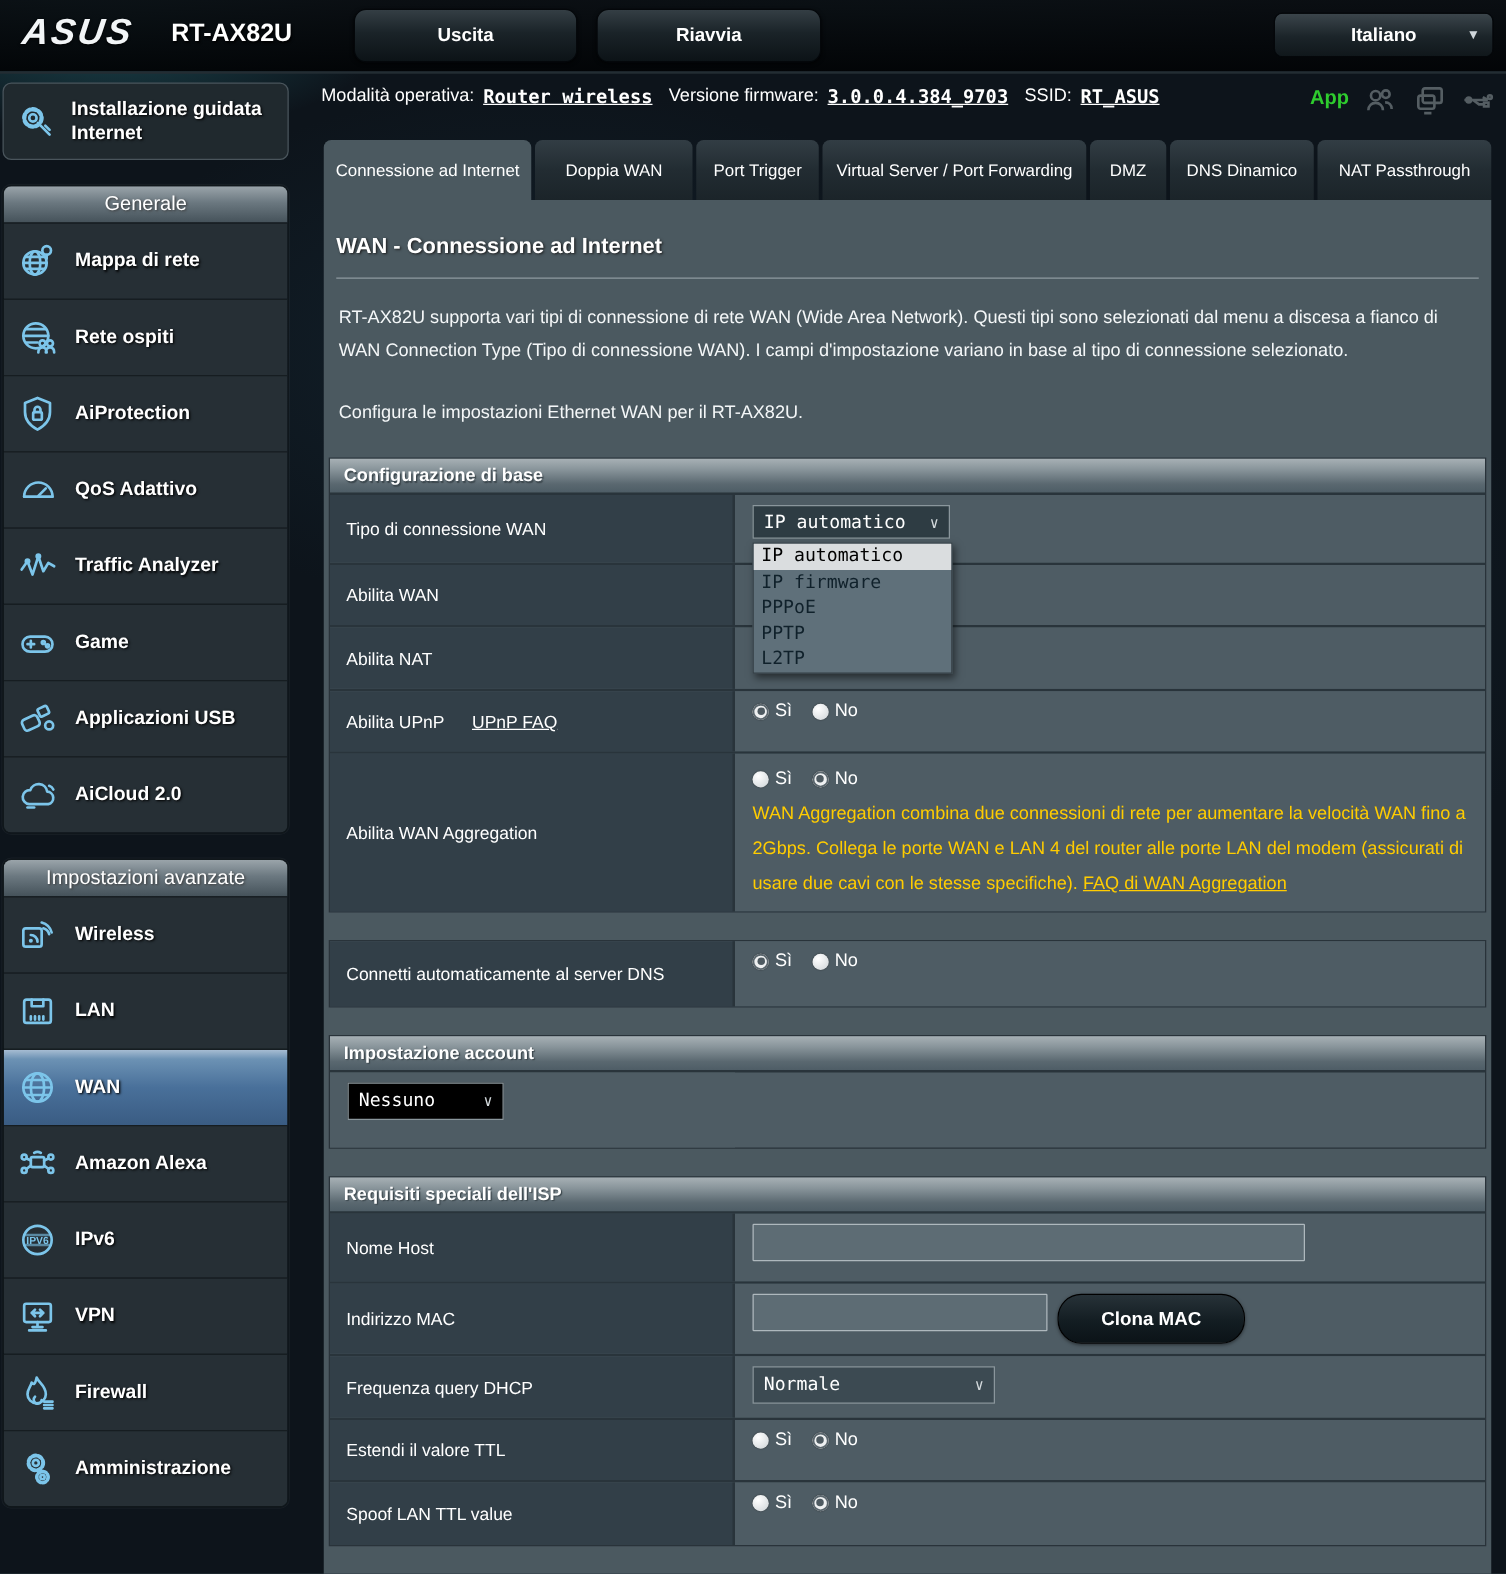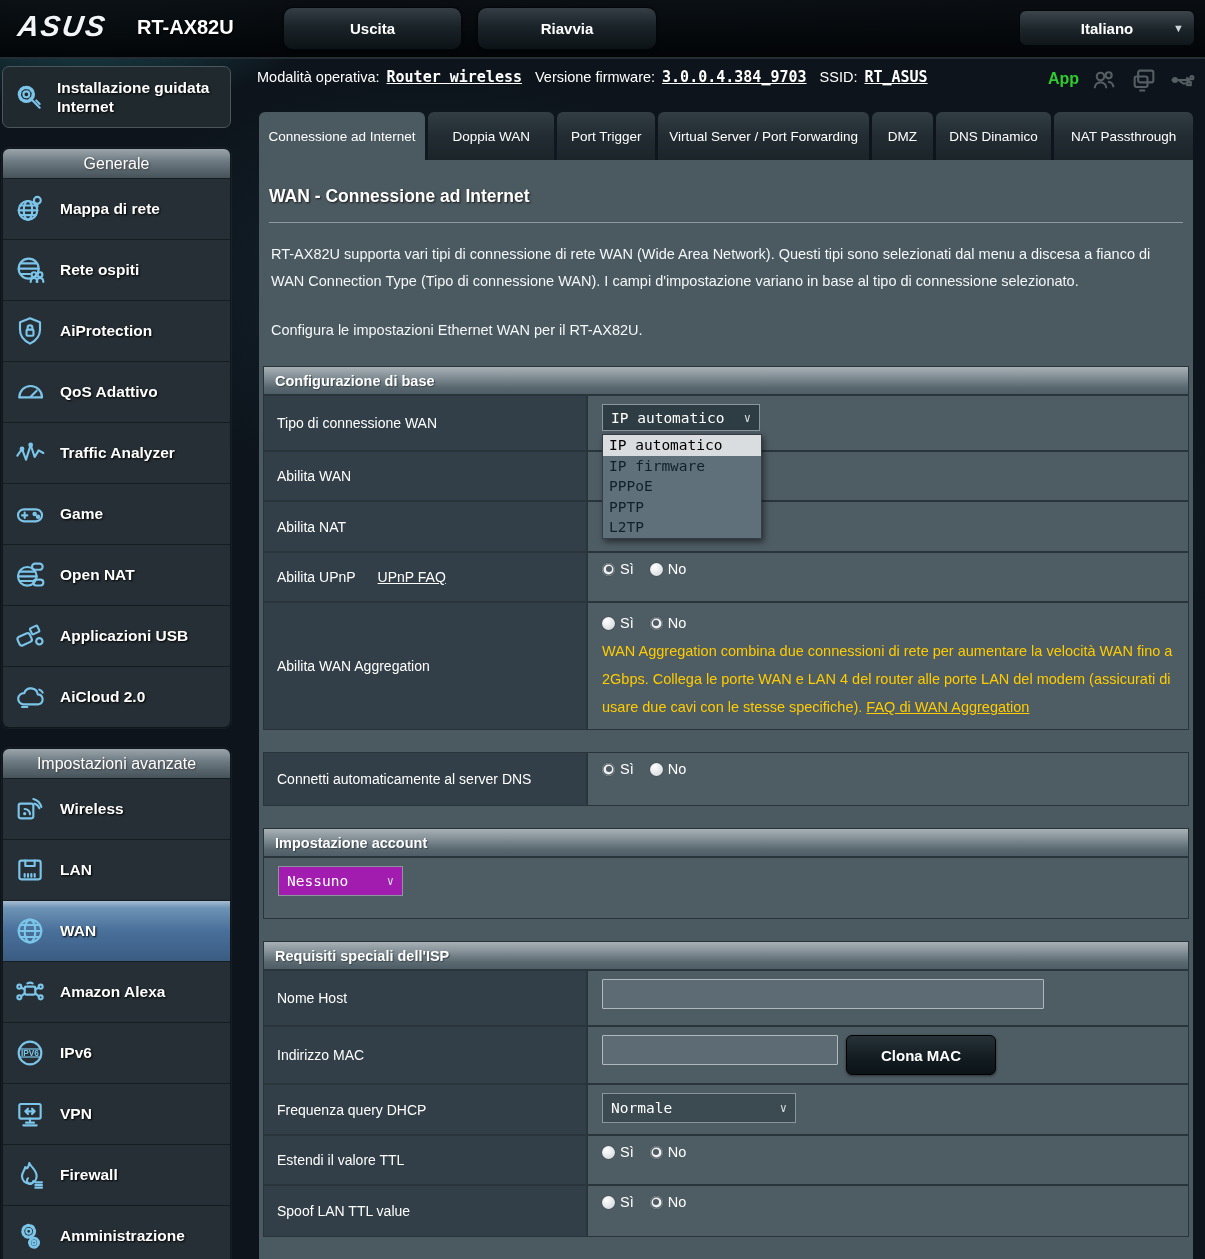--- a/index.html
+++ b/index.html
@@ -83,21 +83,21 @@
   .fcell-r.col{flex-direction:column;align-items:flex-start;justify-content:flex-start;}
   .h54{min-height:54px;}.h48{min-height:48px;}.h49{min-height:49px;}.h117{min-height:117px;}
   .h52{min-height:52px;}.h60{min-height:60px;}.h50{min-height:50px;}
   .inline-link{color:#fff;text-decoration:underline;cursor:pointer;font-size:14px;}
   
   .sel{background:#2e3c43;border:1px solid #8a969c;color:#fff;font-family:"DejaVu Sans Mono",monospace;
     font-size:14.5px;display:inline-flex;align-items:center;padding:3px 8px;height:27px;
     box-sizing:border-box;cursor:pointer;}
   .sel .caret{margin-left:9px;font-size:12px;color:#d4dadd;}
   .sel-wan{width:158px;justify-content:space-between;}
-  .sel-auth{width:125px;height:30px;justify-content:space-between;background:#a21caf;}
+  .sel-auth{width:125px;height:30px;justify-content:space-between;background:#000000;}
   .sel-dhcp{width:194px;height:30px;justify-content:space-between;background:#3c4a52;}
   .sel-wrap{position:relative;}
   .popup{position:absolute;left:0;top:30px;width:158px;background:#5f707a;border:1px solid #333d43;
     box-shadow:2px 3px 6px rgba(0,0,0,.5);z-index:10;font-family:"DejaVu Sans Mono",monospace;font-size:14.5px;}
   .popup .opt{height:20.5px;line-height:20.5px;padding-left:6px;color:#10212b;cursor:pointer;}
   .popup .opt.hi{background:#dadddf;color:#000;}
   
   .radio{width:13px;height:13px;border-radius:50%;display:inline-block;position:relative;
     background:radial-gradient(circle at 35% 30%,#ffffff,#cdd3d6);box-shadow:0 0 1px #1c1c1c;cursor:pointer;flex:0 0 13px;}
   .radio.checked{background:#eef0f1;box-shadow:inset 0 0 0 1.5px #5a666d,0 0 1px #1c1c1c;}
@@ -106,21 +106,21 @@
   .rlabel{font-size:14.5px;margin:0 16px 0 5px;}
   .radio-row{display:flex;align-items:center;}
   
   .warn{margin-top:6px;color:#ffcc00;font-size:14.5px;line-height:28px;max-width:592px;}
   .warn a{color:#ffcc00;text-decoration:underline;cursor:pointer;}
   
   .txt{background:#5d6c74;border:1px solid #aeb8bd;height:30px;box-sizing:border-box;border-radius:1px;
     color:#fff;font-size:14px;padding:0 6px;outline:none;}
   .txt-host{width:442px;}
   .txt-mac{width:236px;}
-  .clone-btn{margin-left:8px;width:148px;height:38px;border-radius:6px;border:1px solid #000;
+  .clone-btn{margin-left:8px;width:148px;height:38px;border-radius:19px;border:1px solid #000;
     background:linear-gradient(180deg,#273238 0%,#131d22 55%,#0b1317 100%);color:#fff;font-weight:bold;
     font-size:15px;display:flex;align-items:center;justify-content:center;cursor:pointer;
     box-shadow:0 1px 3px rgba(0,0,0,.5);}
 </style>
 </head>
 <body>
 
 <div class="topbar">
   <div class="logo">ASUS</div>
   <div class="model">RT-AX82U</div>
@@ -244,31 +244,20 @@
             <path d="M8 11v4M6 13h4"></path>
             <circle cx="15.5" cy="12" r="0.9"></circle>
             <circle cx="18" cy="14" r="0.9"></circle>
           </svg>
       </span>
       <span class="side-label">Game</span>
     </div>
     <div class="side-item">
       <span class="sicon">
         <svg viewBox="0 0 24 24" width="32" height="32">
-            <circle cx="10" cy="13" r="7"></circle>
-            <path d="M3 13h14M4.2 9.5h11.6M4.2 16.5h11.6"></path>
-            <rect x="13.5" y="3.5" width="8" height="4.6" rx="2.3"></rect>
-            <rect x="14.5" y="15.5" width="7.5" height="4.4" rx="2.2"></rect>
-          </svg>
-      </span>
-      <span class="side-label">Open NAT</span>
-    </div>
-    <div class="side-item">
-      <span class="sicon">
-        <svg viewBox="0 0 24 24" width="32" height="32">
             <rect x="3" y="11" width="10" height="7" rx="2" transform="rotate(-25 8 14.5)"></rect>
             <rect x="12.5" y="5" width="6" height="5" rx="1" transform="rotate(-25 15.5 7.5)"></rect>
             <circle cx="19" cy="16" r="2.4"></circle>
           </svg>
       </span>
       <span class="side-label">Applicazioni USB</span>
     </div>
     <div class="side-item">
       <span class="sicon">
         <svg viewBox="0 0 24 24" width="32" height="32">

